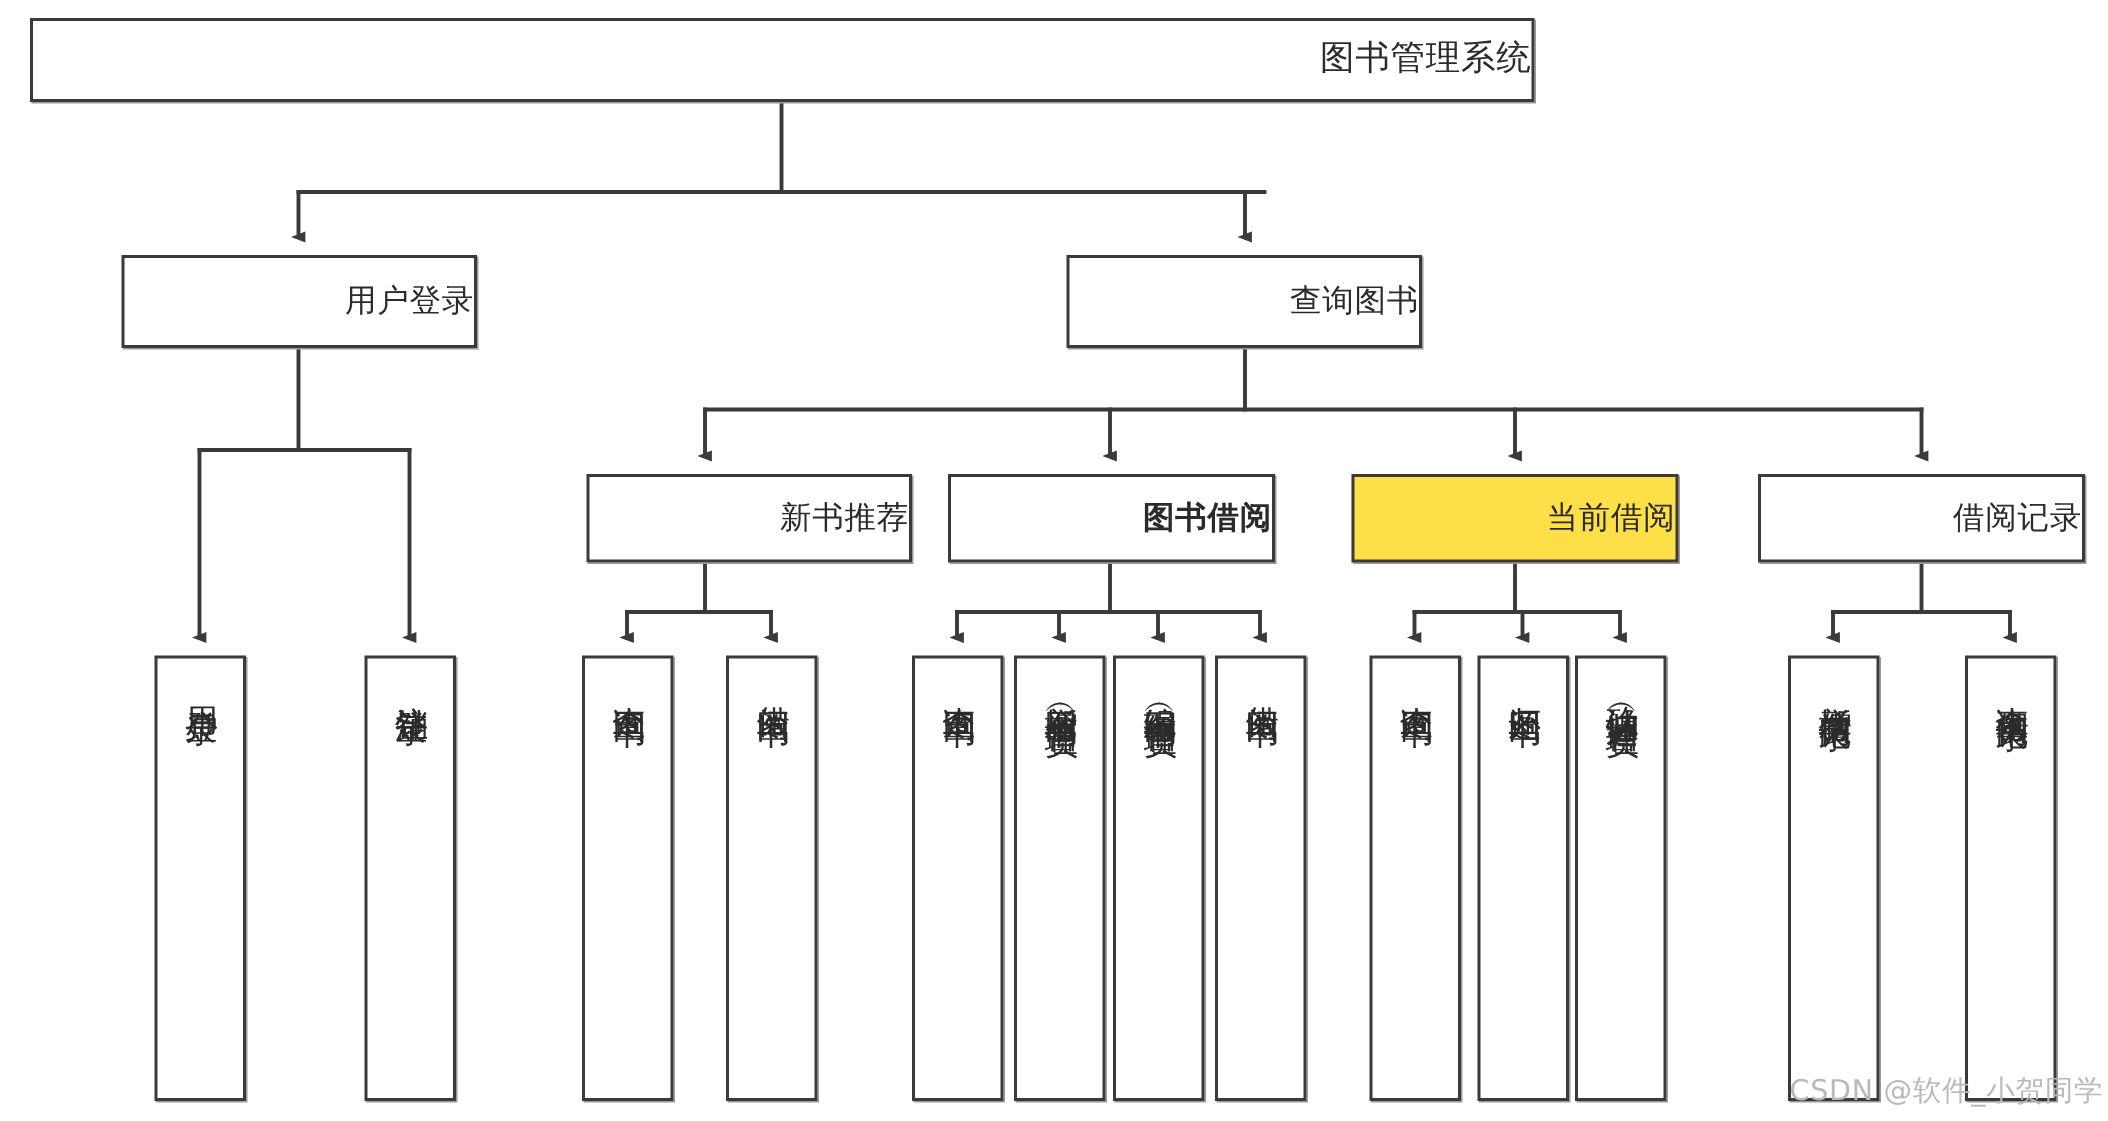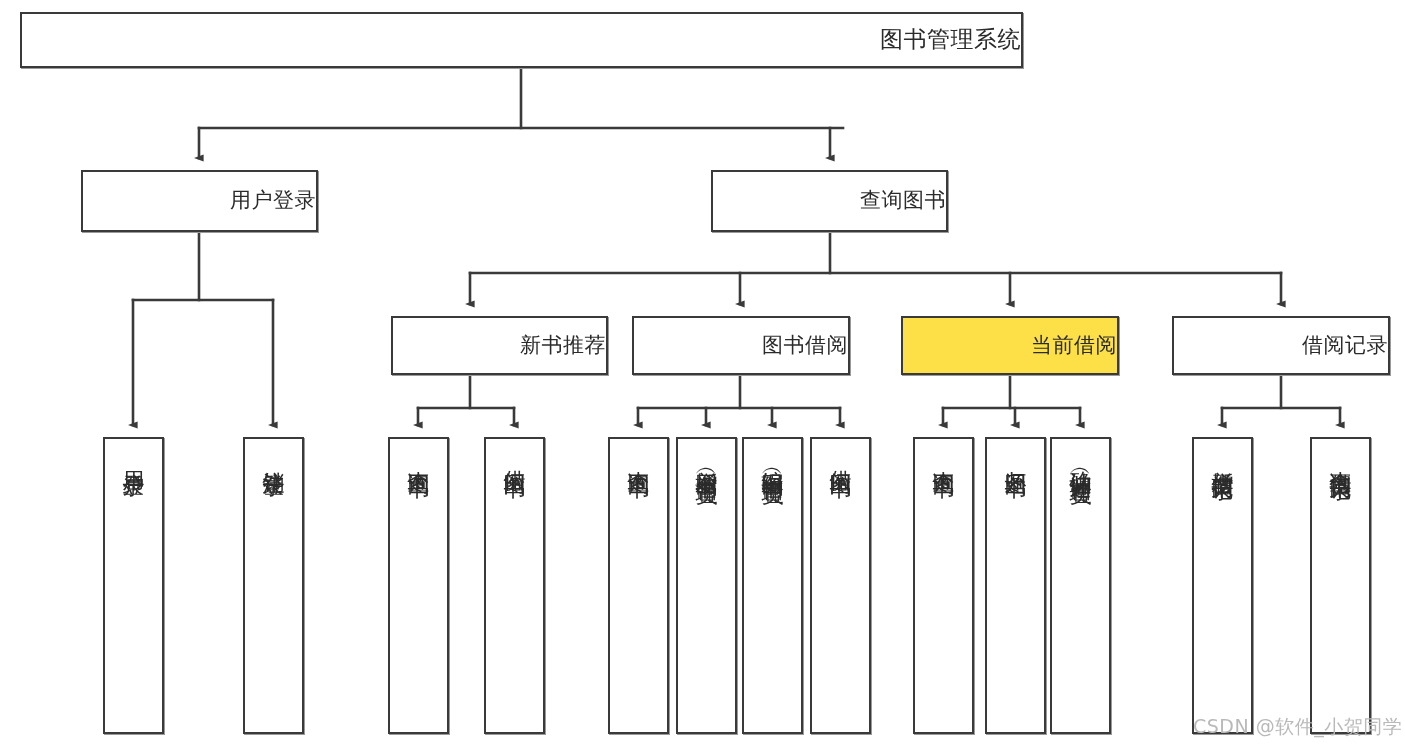--- a/index.html
+++ b/index.html
@@ -131,21 +131,21 @@
   <div class="node-box" style="left: 81px; top: 170px; width: 237px; height: 62px; border-color: rgb(58, 58, 58); background: rgb(255, 255, 255);">
     <span class="node-label" style="color: rgb(43, 43, 43);">用户登录</span>
   </div>
   <div class="node-box" style="left: 711px; top: 170px; width: 237px; height: 62px; border-color: rgb(58, 58, 58); background: rgb(255, 255, 255);">
     <span class="node-label" style="color: rgb(43, 43, 43);">查询图书</span>
   </div>
 
   <div class="node-box" style="left: 362px; top: 316px; width: 217px; height: 59px; border-color: rgb(58, 58, 58); background: rgb(255, 255, 255); margin-left: 29px;">
     <span class="node-label" style="color: rgb(43, 43, 43);">新书推荐</span>
   </div>
-  <div class="node-box" style="left: 632px; top: 316px; width: 218px; height: 59px; border-color: rgb(58, 58, 58); background: rgb(255, 255, 255);">
+  <div class="node-box" style="left: 632px; top: 316px; width: 218px; height: 59px; border-color: rgb(58, 58, 58); background: rgb(255, 255, 255); font-weight: bold;">
     <span class="node-label" style="color: rgb(43, 43, 43);">图书借阅</span>
   </div>
   <div class="node-box" style="left: 901px; top: 316px; width: 218px; height: 59px; border-color: rgb(58, 58, 58); background: #fde047;">
     <span class="node-label" style="color: rgb(43, 43, 43);">当前借阅</span>
   </div>
   <div class="node-box" style="left: 1172px; top: 316px; width: 218px; height: 59px; border-color: rgb(58, 58, 58); background: rgb(255, 255, 255);">
     <span class="node-label" style="color: rgb(43, 43, 43); margin-left: 28px;">借阅记录</span>
   </div>
 
   <div class="node-box vertical" style="left: 103px; top: 437px; width: 61px; height: 297px; border-color: rgb(58, 58, 58); background: rgb(255, 255, 255);">

